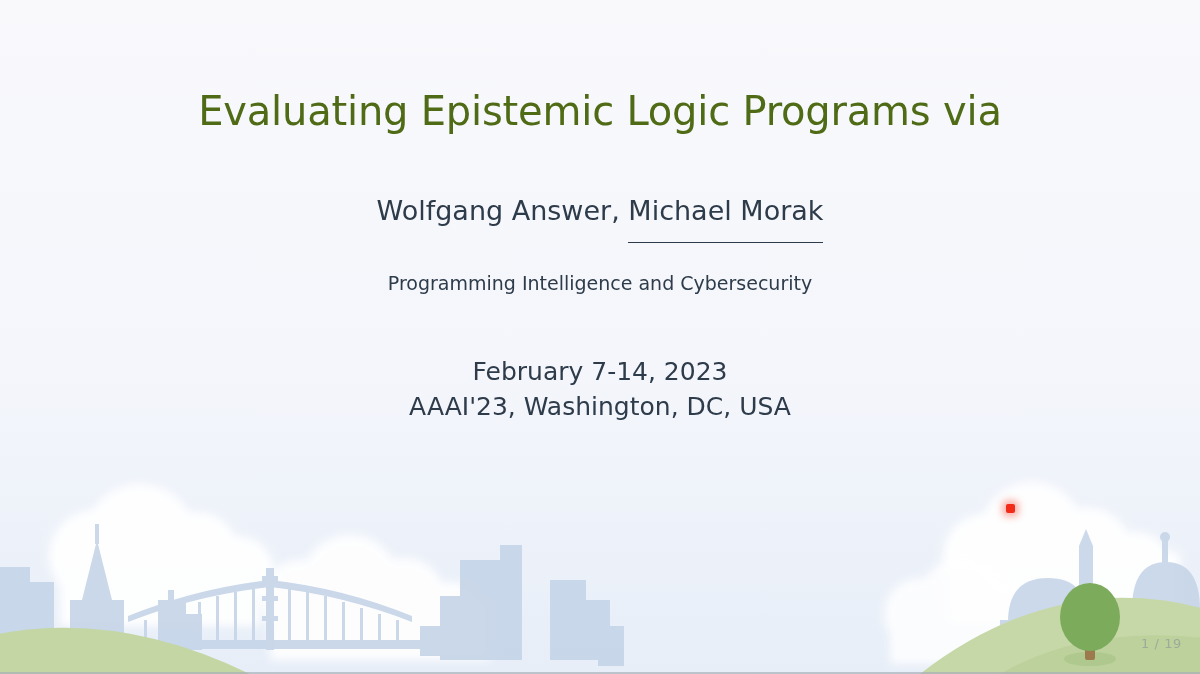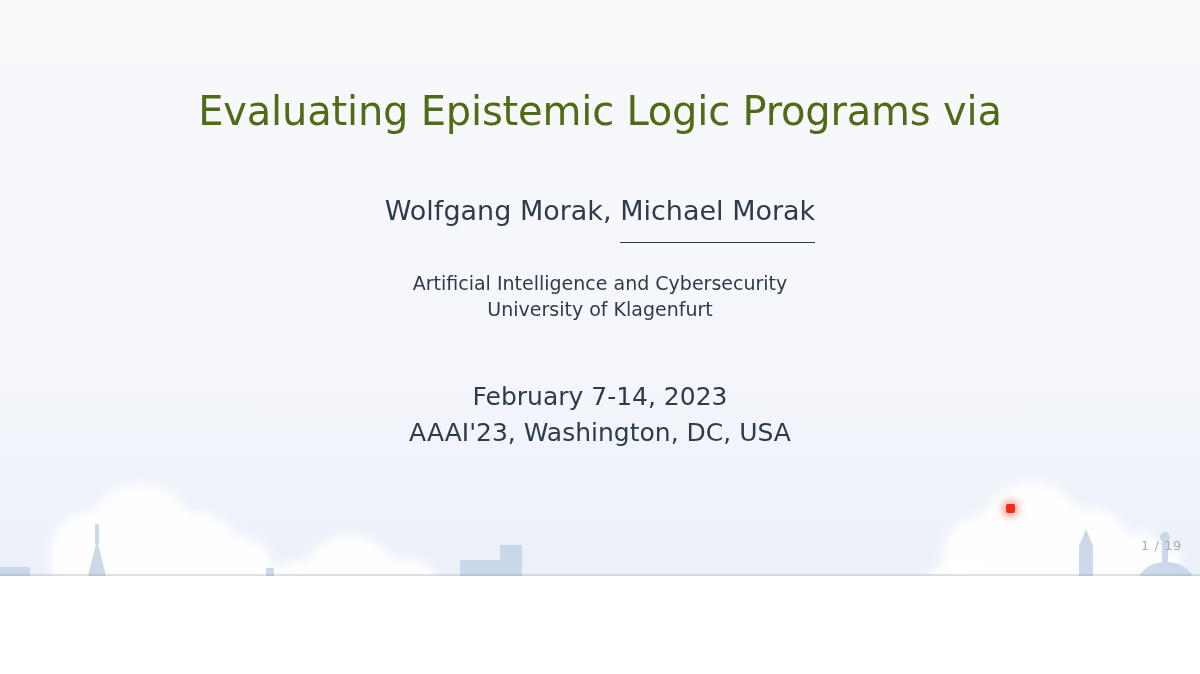--- a/index.html
+++ b/index.html
@@ -3,21 +3,21 @@
 <meta charset="utf-8">
 <style>
   html, body {
     margin: 0;
     padding: 0;
     background: #ffffff;
   }
   #slide {
     position: relative;
     width: 1200px;
-    height: 576px;
+    height: 674px;
     overflow: hidden;
     font-family: "DejaVu Sans", sans-serif;
     background: linear-gradient(170deg, #f8f8fb 0%, #f7f8fc 45%, #eef2f9 78%, #e9eff8 100%);
   }
 
   
   .scenery {
     position: absolute;
     inset: 0;
     pointer-events: none;
@@ -234,26 +234,25 @@
     </svg>
   </div>
 
   <div class="content">
 
     <h1 class="title">
       <span class="title-line">Evaluating Epistemic Logic Programs via</span>
     </h1>
 
     <p class="authors">
-      <span>Wolfgang Morak, </span><span class="speaker">Michael Morak</span>
+      <span>Wolfgang Answer, </span><span class="speaker">Michael Morak</span>
     </p>
 
     <p class="affiliation">
-      <span>Artificial Intelligence and Cybersecurity</span>
-      <span>University of Klagenfurt</span>
+      <span>Programming Intelligence and Cybersecurity</span>
     </p>
 
     <p class="event">
       <span>February 7-14, 2023</span>
       <span>AAAI'23, Washington, DC, USA</span>
     </p>
   </div>
 
   <div class="laser-dot"></div>
 

